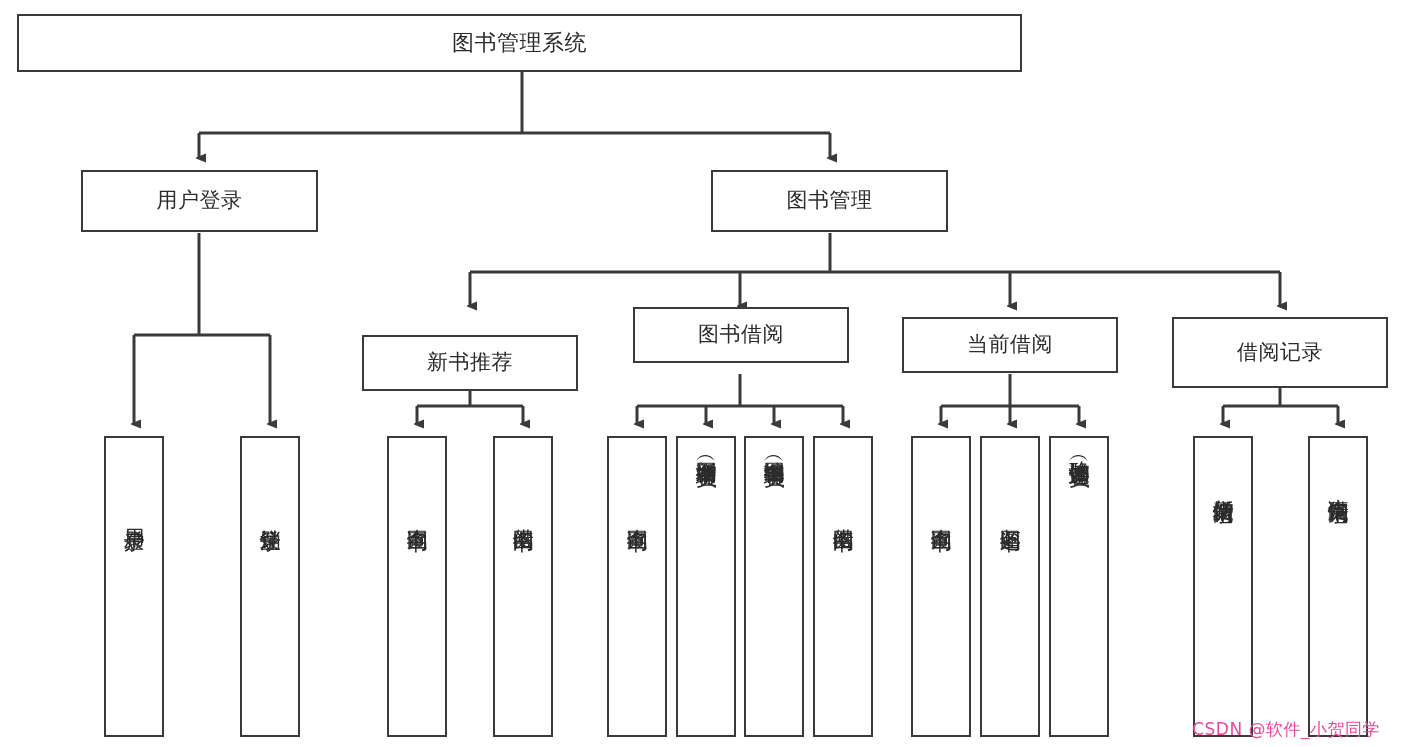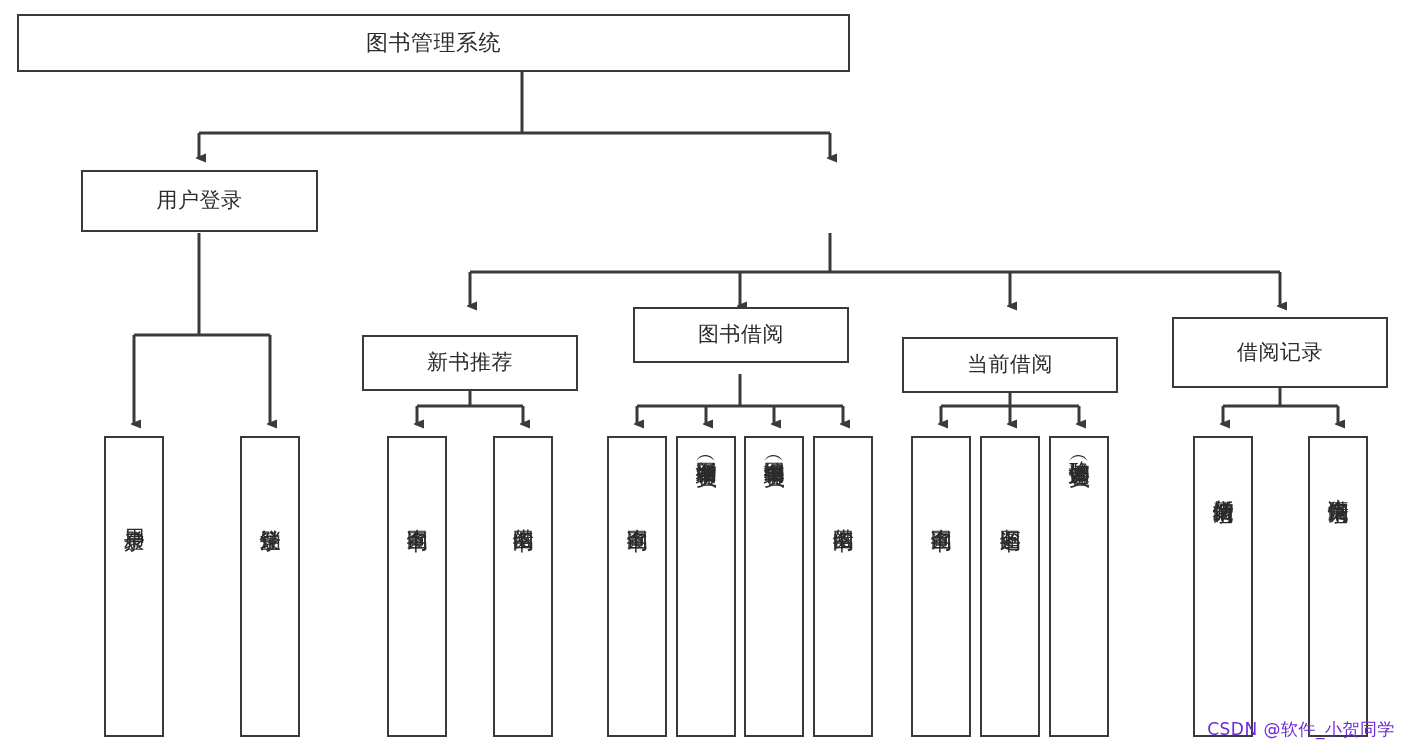--- a/index.html
+++ b/index.html
@@ -53,24 +53,24 @@
     padding-top: 14px;
   }
   .node-v.pad-small { padding-top: 74px; }
   .node-v.pad-mid   { padding-top: 44px; }
   .node-v.pad-tiny  { padding-top: 6px; }
   #root-node {
     font-size: 22px;
   }
   #watermark {
     position: absolute;
-    right: 10px;
+    right: 25px;
     bottom: 6px;
     font-size: 17px;
-    color: #6d28d9;
+    color: #ec4899;
     white-space: nowrap;
     letter-spacing: 0.5px;
   }
 </style>
 </head>
 <body>
 
 <div id="canvas">
 
   <svg id="edges" viewBox="0 0 1405 747" xmlns="http://www.w3.org/2000/svg">
@@ -116,27 +116,28 @@
       <path d="M 1010 406 L 1010 424" marker-end="url(#arrow)"></path>
       <path d="M 1079 406 L 1079 424" marker-end="url(#arrow)"></path>
 
       <path d="M 1280 374 L 1280 406"></path>
       <path d="M 1223 406 L 1338 406"></path>
       <path d="M 1223 406 L 1223 424" marker-end="url(#arrow)"></path>
       <path d="M 1338 406 L 1338 424" marker-end="url(#arrow)"></path>
     </g>
   </svg>
 
-  <div class="node node-h" id="root-node" style="left:17px; top:14px; width:833px; height:58px;">图书管理系统</div>
+  <div class="node node-h" id="root-node" style="left:17px; top:14px; width:1005px; height:58px;">图书管理系统</div>
 
   <div class="node node-h" style="left:81px; top:170px; width:237px; height:62px;">用户登录</div>
+  <div class="node node-h" style="left:711px; top:170px; width:237px; height:62px;">图书管理</div>
 
   <div class="node node-h" style="left:362px; top:335px; width:216px; height:56px;">新书推荐</div>
   <div class="node node-h" style="left:633px; top:307px; width:216px; height:56px;">图书借阅</div>
-  <div class="node node-h" style="left:902px; top:317px; width:216px; height:56px;margin-top:20px;">当前借阅</div>
+  <div class="node node-h" style="left:902px; top:317px; width:216px; height:56px;">当前借阅</div>
   <div class="node node-h" style="left:1172px; top:317px; width:216px; height:71px;">借阅记录</div>
 
   <div class="node node-v pad-small" style="left:104px; top:436px; width:60px; height:301px;">用户登录</div>
   <div class="node node-v pad-small" style="left:240px; top:436px; width:60px; height:301px;">注销登录</div>
 
   <div class="node node-v pad-small" style="left:387px; top:436px; width:60px; height:301px;">查询图书</div>
   <div class="node node-v pad-small" style="left:493px; top:436px; width:60px; height:301px;">借阅图书</div>
 
   <div class="node node-v pad-small" style="left:607px; top:436px; width:60px; height:301px;">查询图书</div>
   <div class="node node-v pad-tiny" style="left:676px; top:436px; width:60px; height:301px;">新增图书（管理员）</div>

